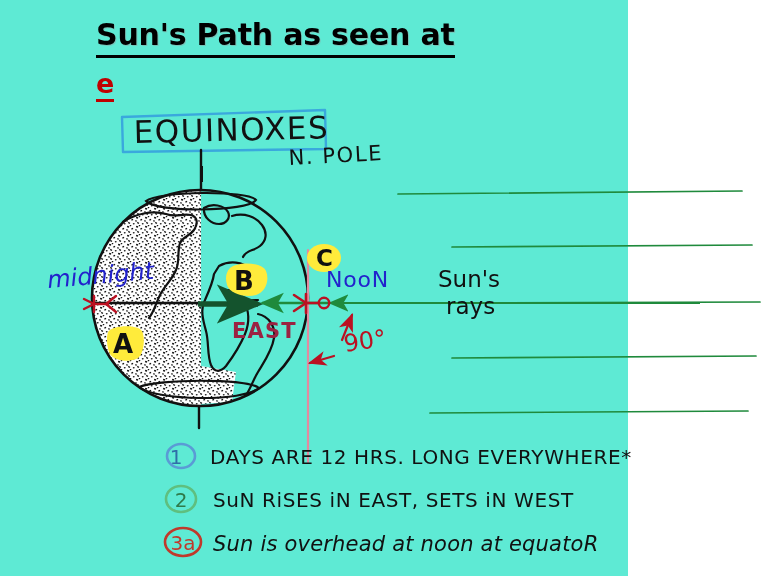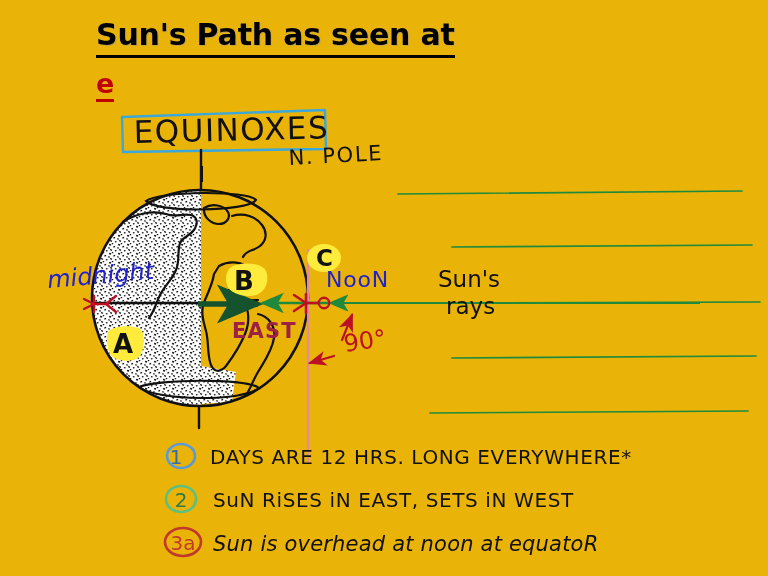--- a/index.html
+++ b/index.html
@@ -13,23 +13,23 @@
     height: 576px;
     position: relative;
     overflow: hidden;
     font-family: "Liberation Sans", sans-serif;
     -webkit-font-smoothing: antialiased;
   }
 
   #slide {
     position: absolute;
     left: 0; top: 0;
-    width: 768px;
+    width: 628px;
     height: 576px;
-    background: #eab308;
+    background: #5eead4;
   }
 
   
   #title-block {
     position: absolute;
     left: 96px;
     top: 18px;
     width: 600px;
   }
   #slide-title {

